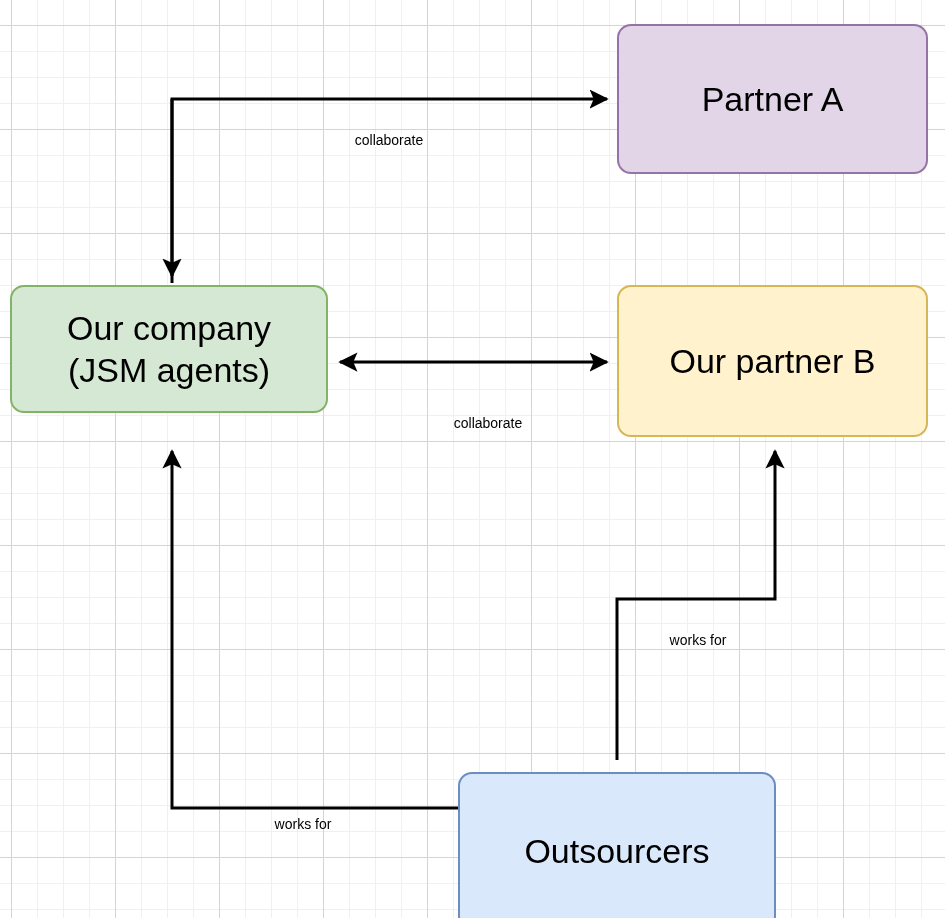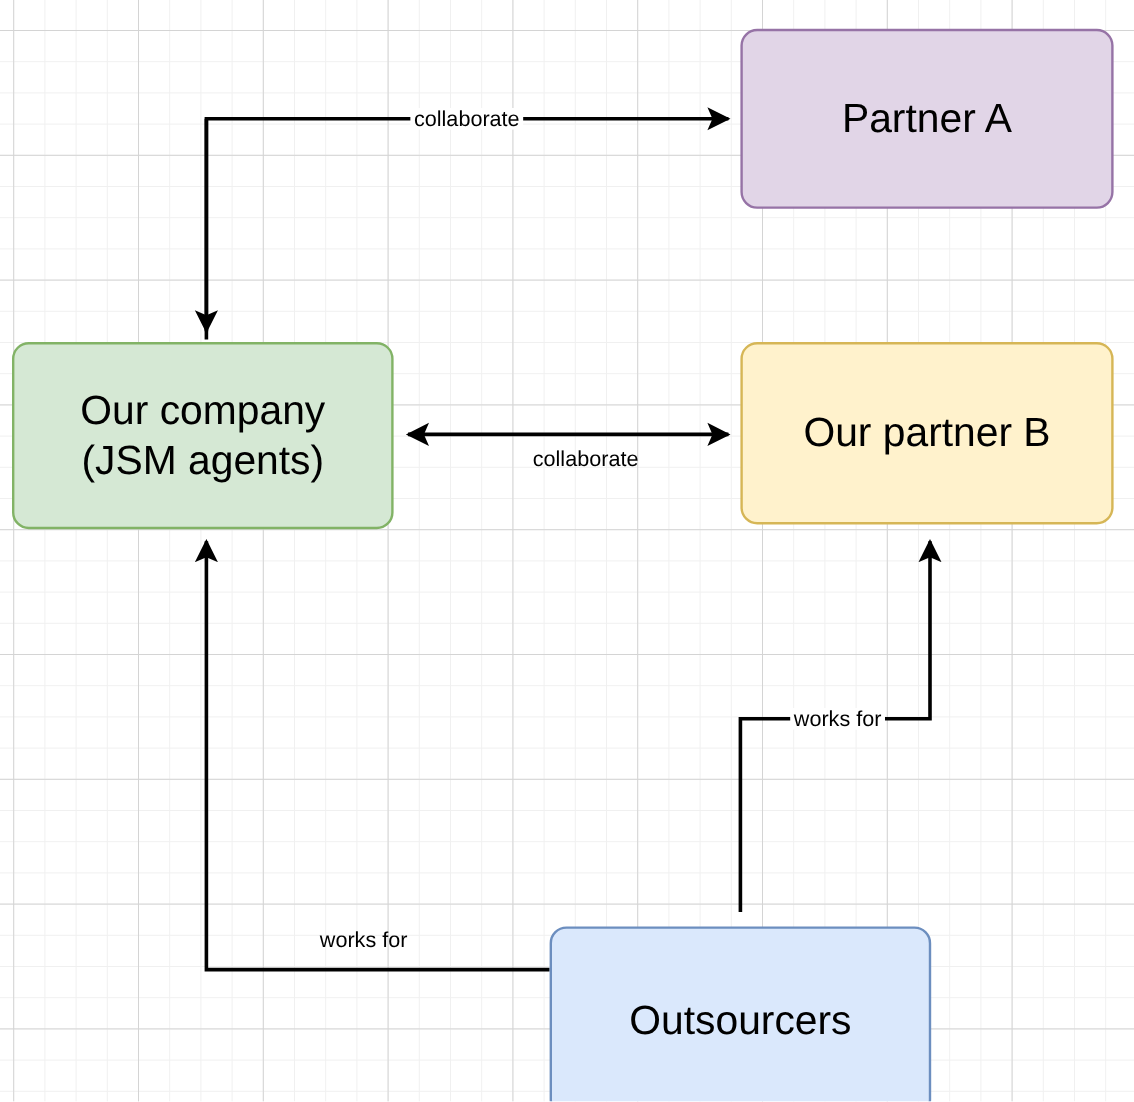--- a/index.html
+++ b/index.html
@@ -48,26 +48,27 @@
     justify-content: center;
     text-align: center;
     color: #000000;
     font-size: 34px;
     line-height: 1.25;
     padding: 6px 12px;
   }
   .edge-label {
     position: absolute;
     color: #000000;
-    font-size: 18px;
+    font-size: 14px;
     line-height: 1;
     white-space: nowrap;
     background: #ffffff;
     padding: 0 3px;
     transform: translate(-50%, -50%);
+    margin-top: 41px;
   }
 </style>
 </head>
 <body>
 
 <div id="canvas">
 
   <svg id="edge-layer" viewBox="0 0 945 918" xmlns="http://www.w3.org/2000/svg">
     <defs>
       <marker id="arrow-end" viewBox="0 0 12 12" refX="10" refY="6" markerWidth="7" markerHeight="7" orient="auto-start-reverse">
@@ -89,21 +90,21 @@
 
     <g>
       <path d="M 458 808 L 172 808 L 172 451" fill="none" stroke="#000000" stroke-width="3" marker-end="url(#arrow-end)"></path>
     </g>
 
     <g>
       <path d="M 617 760 L 617 599 L 775 599 L 775 451" fill="none" stroke="#000000" stroke-width="3" marker-end="url(#arrow-end)"></path>
     </g>
   </svg>
 
-  <div class="node" style="left:10px; top:285px; width:318px; height:156px; background:#d5e8d4; border-color:#82b366;">
+  <div class="node" style="left:10px; top:285px; width:318px; height:128px; background:#d5e8d4; border-color:#82b366;">
     <span>Our company (JSM agents)</span>
   </div>
 
   <div class="node" style="left:617px; top:24px; width:311px; height:150px; background:#e1d5e7; border-color:#9673a6;">
     <span>Partner A</span>
   </div>
 
   <div class="node" style="left:617px; top:285px; width:311px; height:152px; background:#fff2cc; border-color:#d6b656;">
     <span>Our partner B</span>
   </div>

